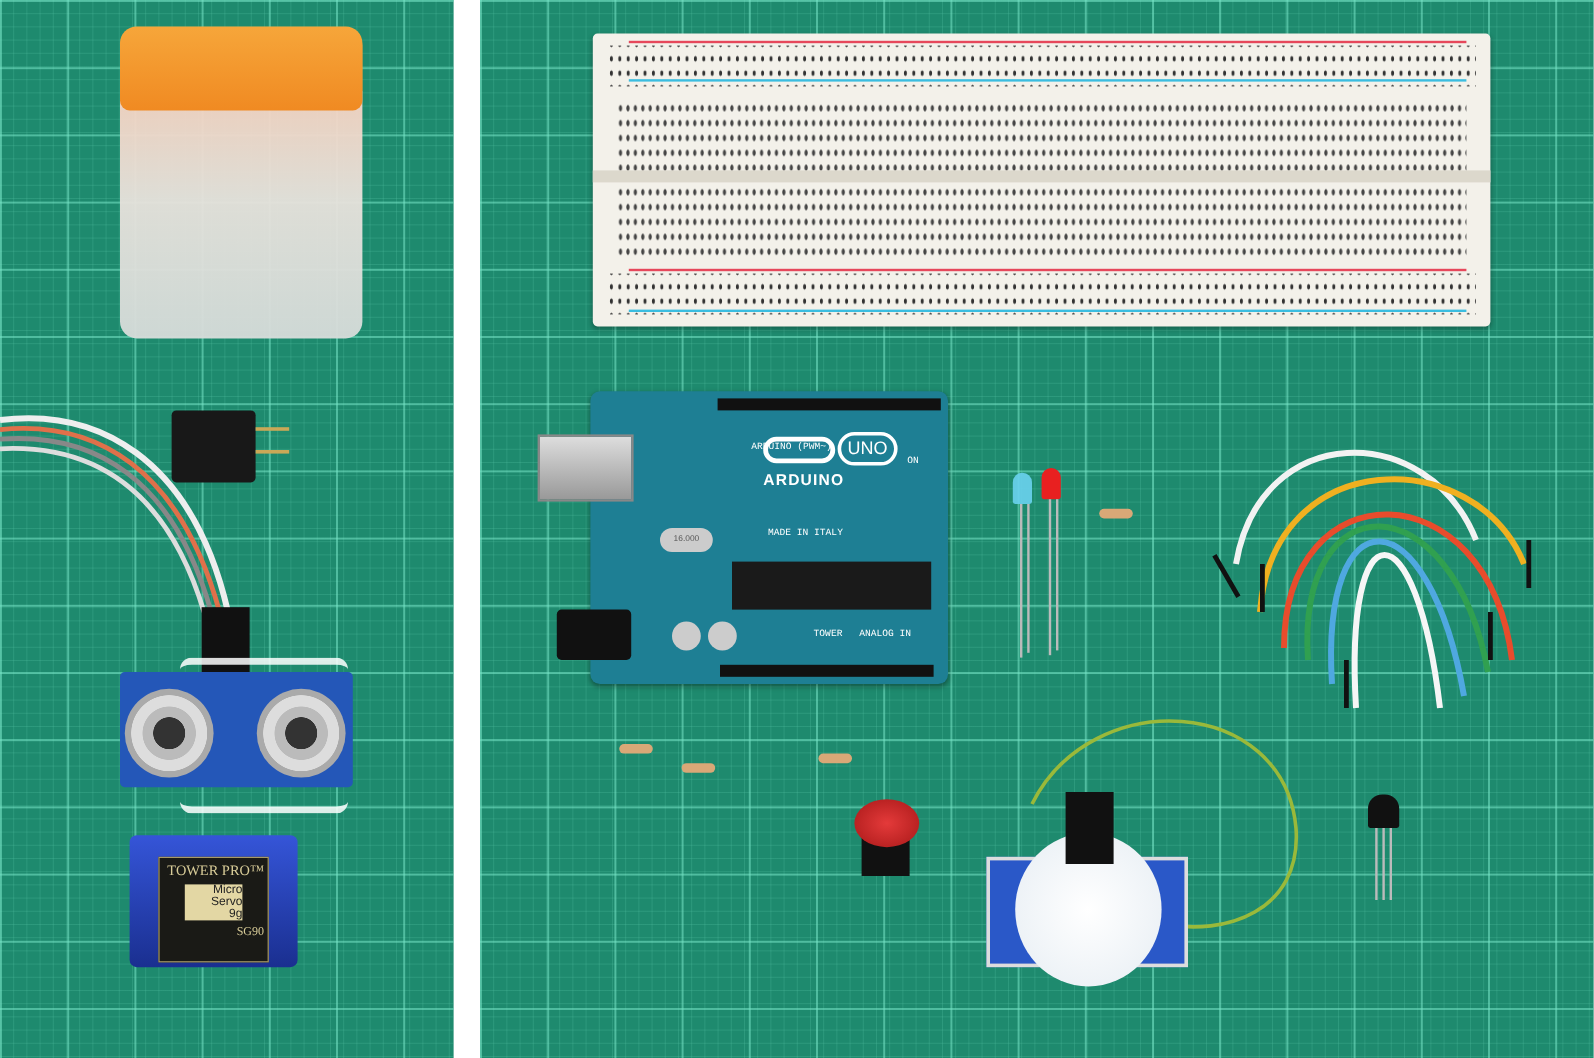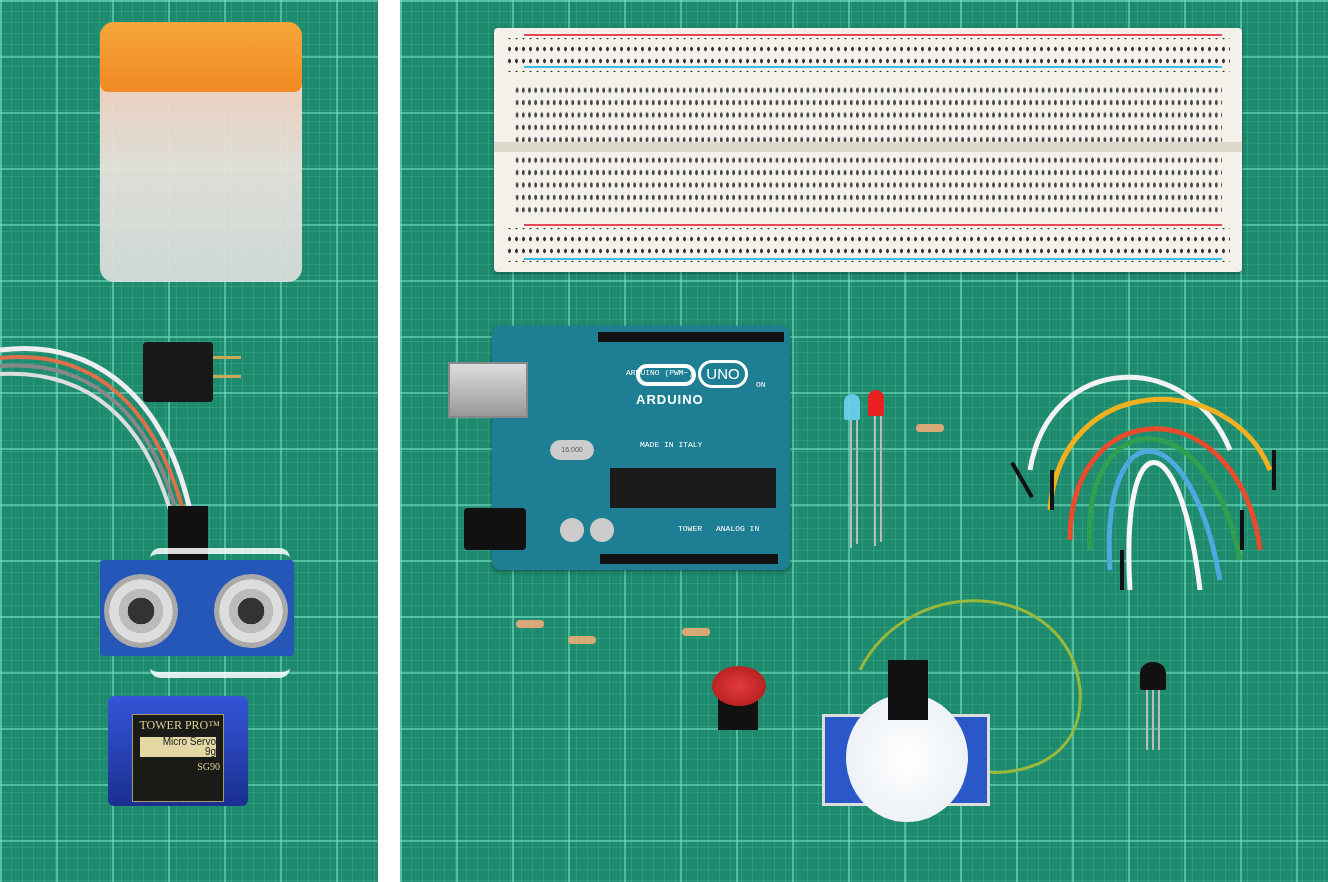--- a/index.html
+++ b/index.html
@@ -18,21 +18,21 @@
   .cup{left:100px;top:24px;width:202px;height:258px;border-radius:14px;
     background:linear-gradient(180deg,#f9a23a 0 20%,#f7d2c0 20%,#e8e2dc 55%,#d7dcda 100%);opacity:.95}
   .cup-lid{left:100px;top:22px;width:202px;height:70px;border-radius:14px 14px 8px 8px;background:linear-gradient(#f6a63a,#f08a22)}
   .buzzer{left:143px;top:342px;width:70px;height:60px;background:#181818;border-radius:4px}
   .buzzer-pins{left:213px;top:356px;width:28px;height:22px;border-top:3px solid #c9a857;border-bottom:3px solid #c9a857}
   .wires{left:0;top:340px;width:220px;height:180px}
   .sonar{left:100px;top:560px;width:194px;height:96px;background:#2457b8;border-radius:4px}
   .eye{top:574px;width:74px;height:74px;border-radius:50%;background:radial-gradient(#333 0 25%,#bbb 26% 42%,#ddd 43% 60%,#aaa 61%)}
   .servo{left:108px;top:696px;width:140px;height:110px;background:linear-gradient(#3555d8,#1a2f90);border-radius:6px}
   .servo-label{left:132px;top:714px;width:92px;height:88px;background:#1a1a16;border:1px solid #a89a66;padding:3px;font-family:"Liberation Serif",serif;color:#d8cc98;font-size:12px;text-align:right}
-  .servo-label .inner{background:#e3d7a4;color:#222;font-size:10px;margin:4px 4px;line-height:10px;font-family:"Liberation Sans",sans-serif}
+  .servo-label .inner{background:#e3d7a4;color:#222;font-size:10px;margin:4px 18px;line-height:10px;font-family:"Liberation Sans",sans-serif}
   
   .bb{left:94px;top:28px;width:748px;height:244px;background:#f3f1ea;border-radius:4px;box-shadow:0 2px 4px rgba(0,0,0,.3)}
   .bb-rail{position:absolute;left:12px;right:12px;height:34px;
     background-image:radial-gradient(#333 1px,transparent 1.6px);background-size:7px 12px;background-position:0 5px}
   .bb-main{position:absolute;left:20px;right:20px;height:62px;
     background-image:radial-gradient(#444 1px,transparent 1.6px);background-size:6.2px 12.4px}
   .bb-red{position:absolute;left:30px;right:20px;height:2px;background:#e6485b}
   .bb-blue{position:absolute;left:30px;right:20px;height:2px;background:#3bbde0}
   .bb-nums{position:absolute;left:40px;right:20px;display:flex;justify-content:space-between;font-size:9px;color:#444}
   .bb-gap{position:absolute;left:0;right:0;top:114px;height:10px;background:#dcd8cc}

